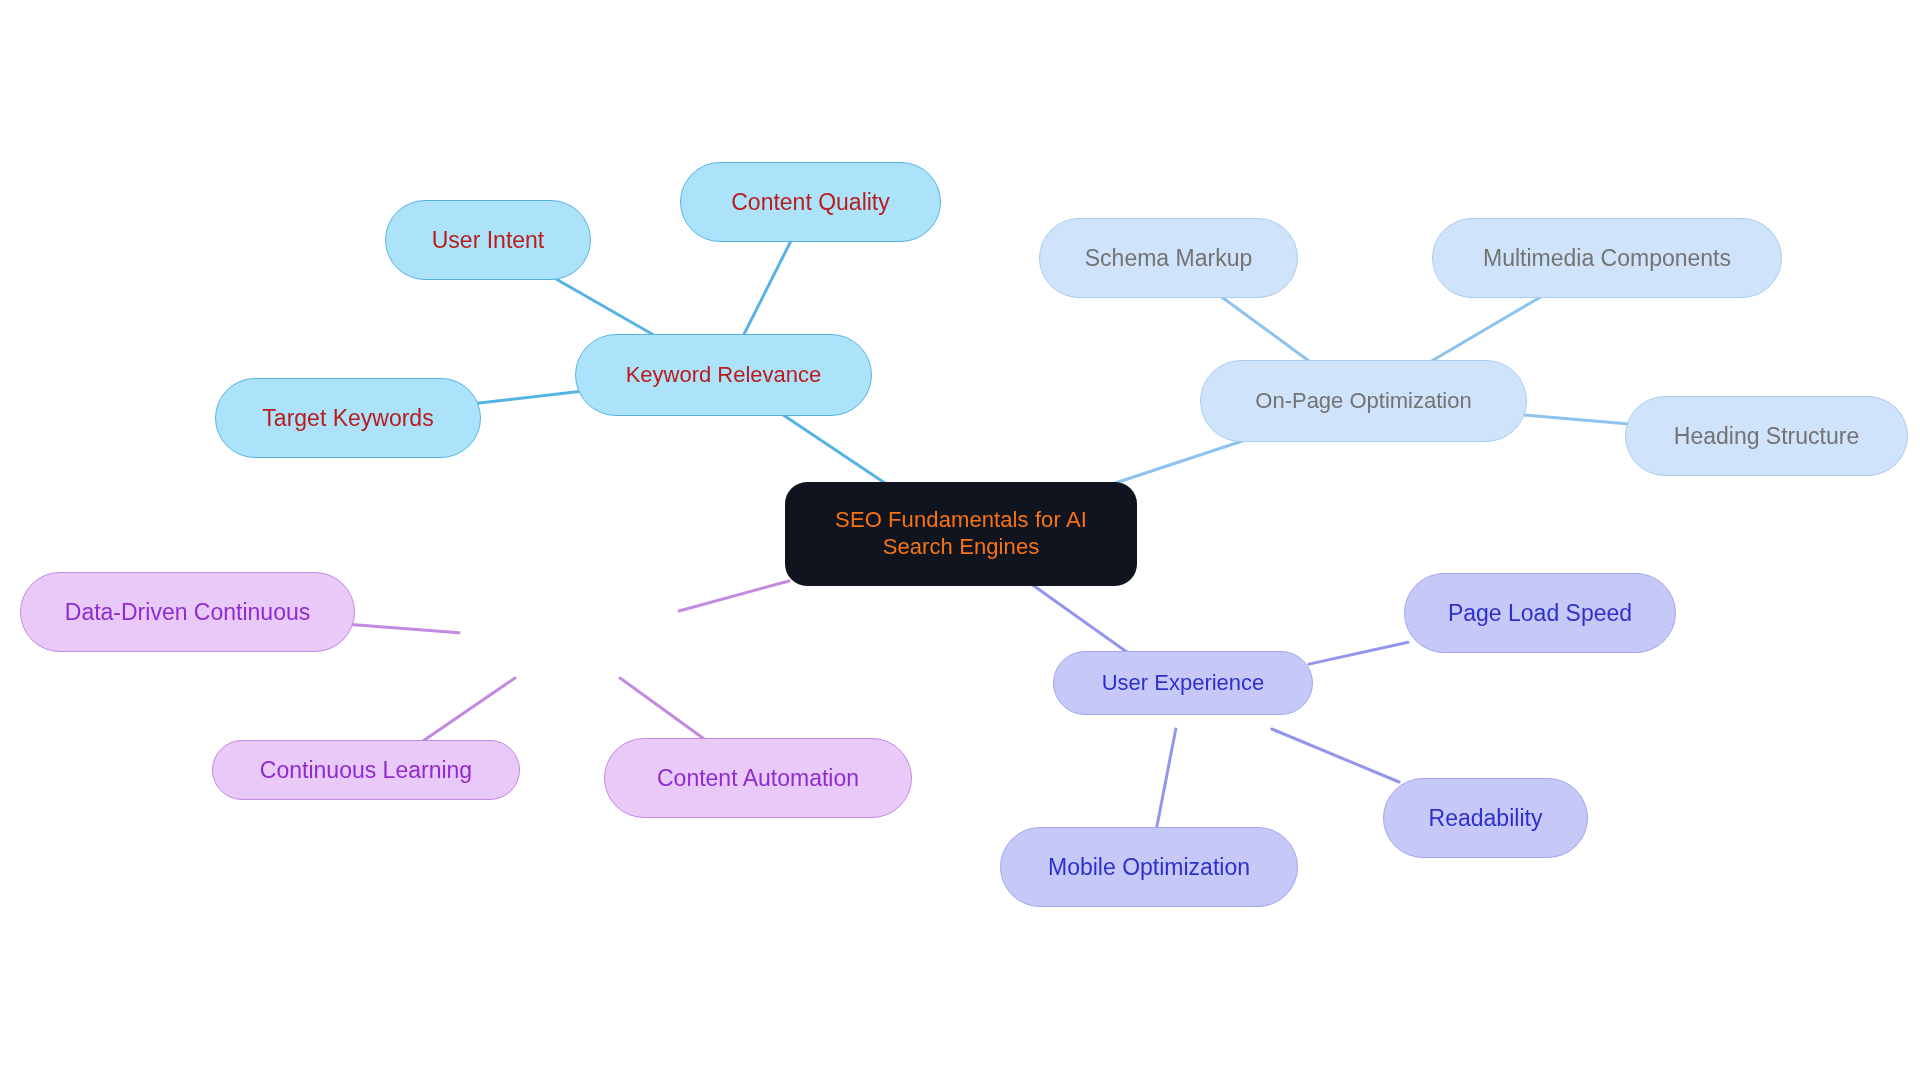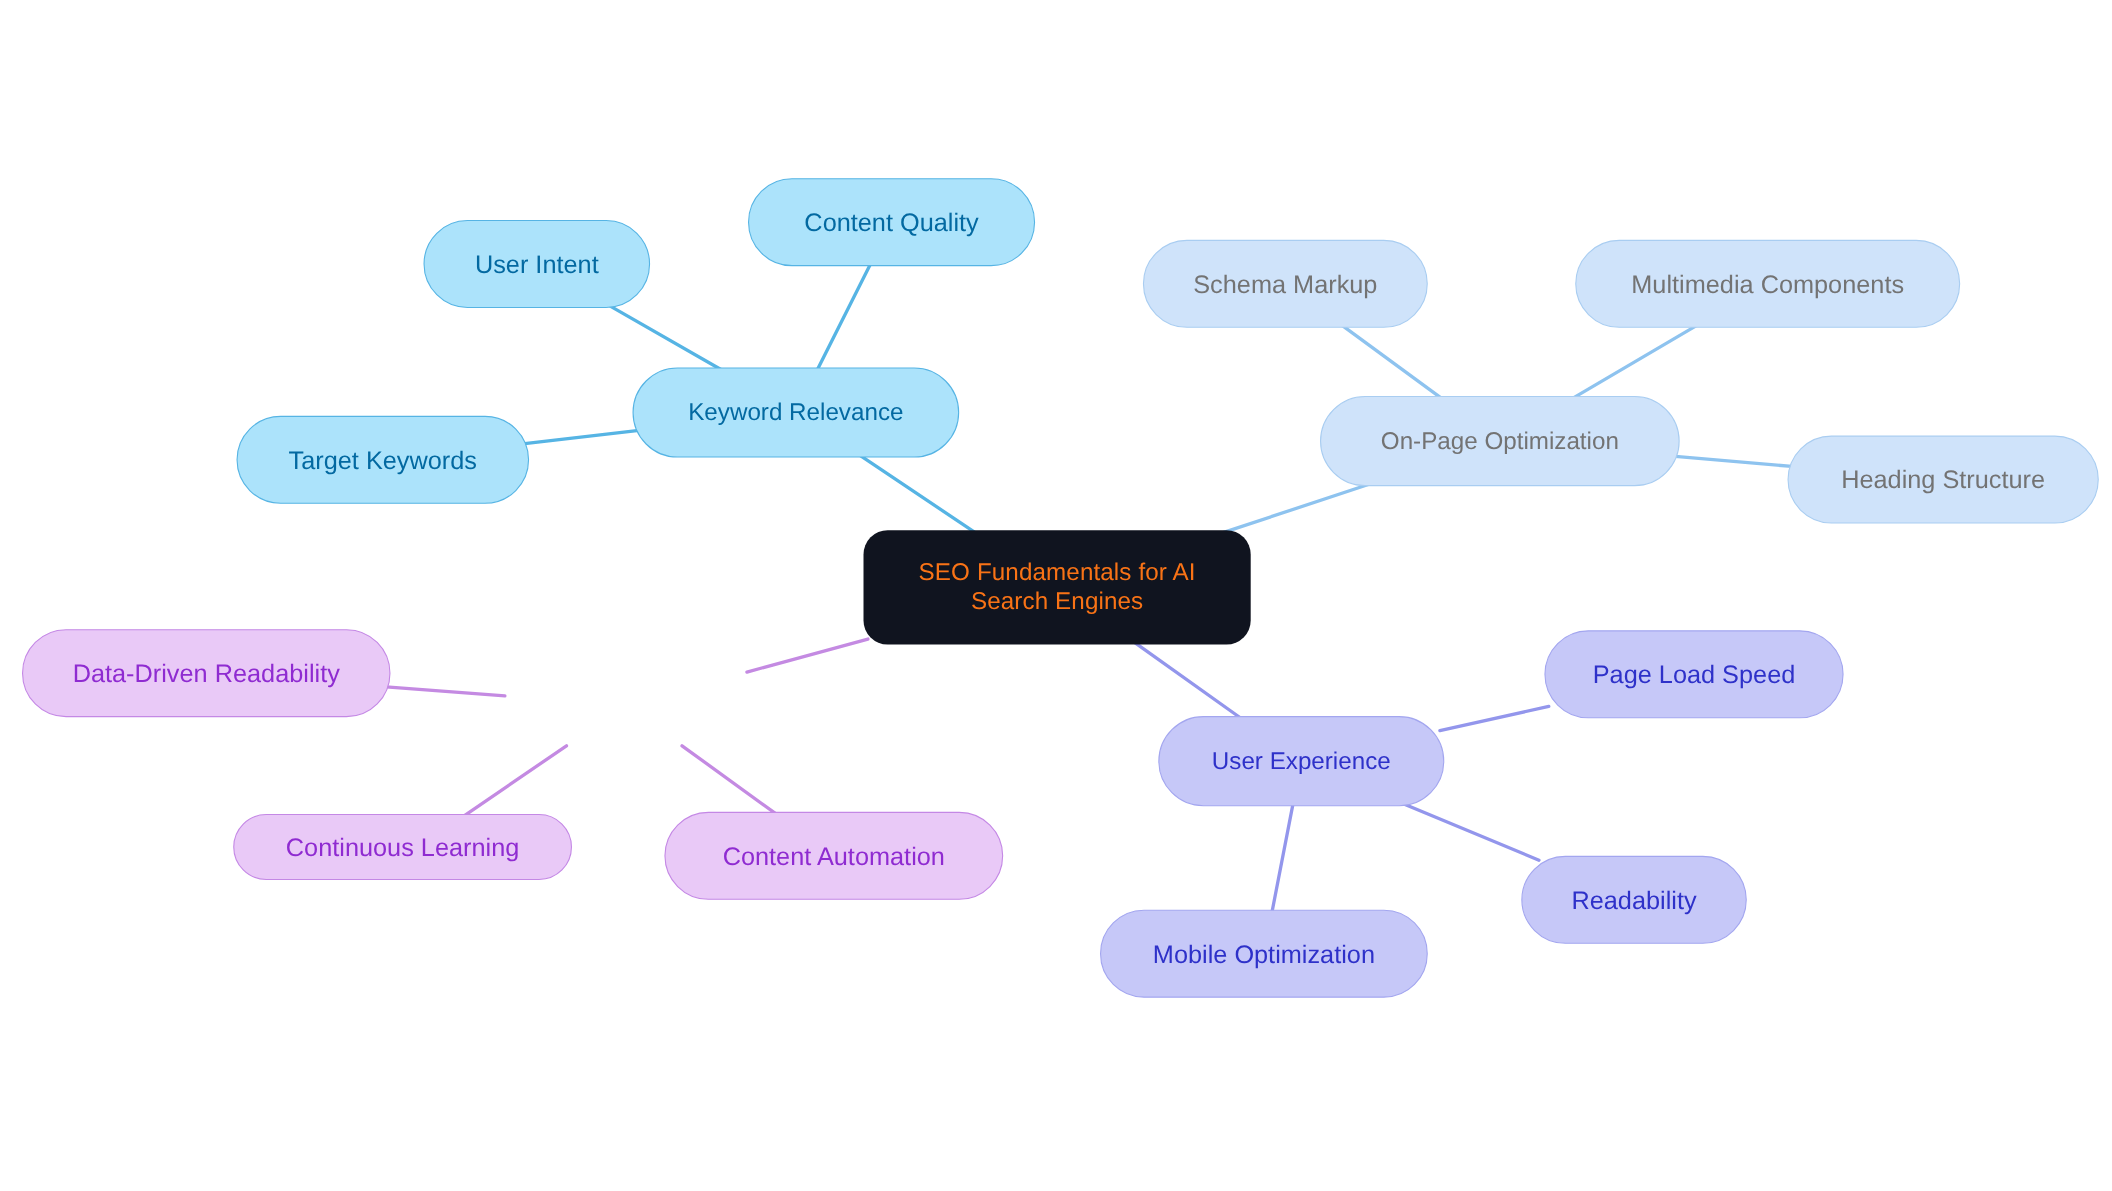--- a/index.html
+++ b/index.html
@@ -44,21 +44,21 @@
     background: #10141f;
     color: #f97316;
     font-size: 22px;
     letter-spacing: .1px;
     z-index: 7;
   }
   .node.branch { font-size: 22px; }
   .node.leaf { font-size: 23px; }
 
   
-  .pal-a { background: #ace3fb; border-color: #56b4e4; color: #0369a1; text-align: right; }
+  .pal-a { background: #ace3fb; border-color: #56b4e4; color: #b91c1c; text-align: right; }
   
   .pal-b { background: #cfe3fa; border-color: #a9cdf1; color: #737373; }
   
   .pal-c { background: #e9c9f7; border-color: #c488e5; color: #8f2bd1; }
   
   .pal-d { background: #c6c8f8; border-color: #a3a6ef; color: #2e31c9; }
 </style>
 </head>
 <body>
 
@@ -106,30 +106,30 @@
     <span>Schema Markup</span>
   </div>
   <div class="node leaf pal-b" style="left: 1432px; top: 218px; width: 350px; height: 80px;">
     <span>Multimedia Components</span>
   </div>
   <div class="node leaf pal-b" style="left: 1625px; top: 396px; width: 283px; height: 80px;">
     <span>Heading Structure</span>
   </div>
 
   <div class="node leaf pal-c" style="left: 20px; top: 572px; width: 335px; height: 80px;">
-    <span>Data-Driven Readability</span>
+    <span>Data-Driven Continuous</span>
   </div>
   <div class="node leaf pal-c" style="left: 212px; top: 740px; width: 308px; height: 60px;">
     <span>Continuous Learning</span>
   </div>
   <div class="node leaf pal-c" style="left: 604px; top: 738px; width: 308px; height: 80px;">
     <span>Content Automation</span>
   </div>
 
-  <div class="node branch pal-d" style="left: 1053px; top: 651px; width: 260px; height: 82px;">
+  <div class="node branch pal-d" style="left: 1053px; top: 651px; width: 260px; height: 64px;">
     <span>User Experience</span>
   </div>
   <div class="node leaf pal-d" style="left: 1404px; top: 573px; width: 272px; height: 80px;">
     <span>Page Load Speed</span>
   </div>
   <div class="node leaf pal-d" style="left: 1383px; top: 778px; width: 205px; height: 80px;">
     <span>Readability</span>
   </div>
   <div class="node leaf pal-d" style="left: 1000px; top: 827px; width: 298px; height: 80px;">
     <span>Mobile Optimization</span>

